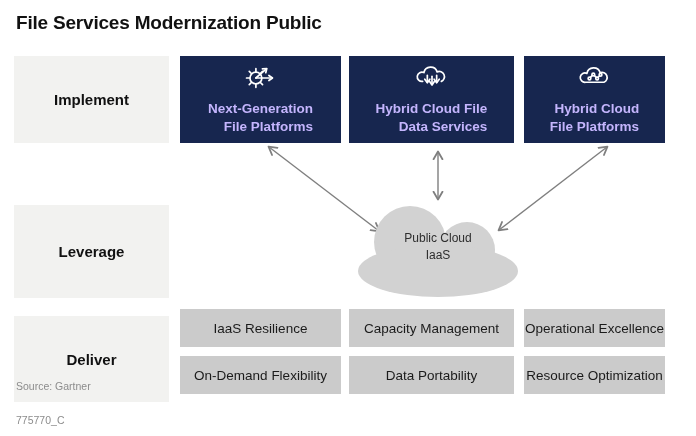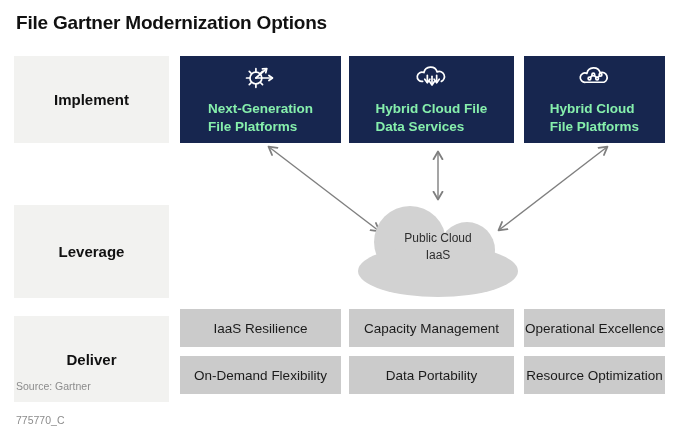--- a/index.html
+++ b/index.html
@@ -22,22 +22,22 @@
   #lbl-leverage{top:205px;height:93px;}
   #lbl-deliver{top:308px;height:86px;margin-top:8px;}
   .navybox{
     position:absolute;top:56px;height:87px;
     background:var(--c-navy,#17264f);
     display:flex;flex-direction:column;align-items:center;justify-content:center;
     gap:5px;box-sizing:border-box;padding:4px 6px 6px 6px;
   }
   .navybox svg{display:block;}
   .navylabel{
-    font-size:13.5px;font-weight:700;color:#86efac;line-height:1.35;
-    text-align:left;white-space:pre-line;
+    font-size:13.5px;font-weight:700;color:#c4b5fd;line-height:1.35;
+    text-align:right;white-space:pre-line;
   }
   .arrowlayer{position:absolute;left:0;top:0;pointer-events:none;}
   .cloudshape{position:absolute;left:355px;top:200px;pointer-events:none;}
   .cloudtext{
     position:absolute;left:355px;top:230px;width:166px;
     text-align:center;font-size:12px;color:#2e2e2e;line-height:1.45;
     white-space:pre-line;
   }
   .dbox{
     position:absolute;height:38px;
@@ -54,21 +54,21 @@
     color:var(--c-text-muted,#8c8c8c);
   }
   #footer-source{top:380px;} #footer-note{top:414px;}
   .icn{stroke:#fff;fill:none;stroke-width:2;stroke-linecap:round;stroke-linejoin:round;}
 </style>
 </head>
 <body>
 
 <div id="canvas">
 
-  <h1 class="title">File Gartner Modernization Options</h1>
+  <h1 class="title">File Services Modernization Public</h1>
 
   <div class="rowlabel" id="lbl-implement">Implement</div>
   <div class="rowlabel" id="lbl-leverage">Leverage</div>
   <div class="rowlabel" id="lbl-deliver">Deliver</div>
 
   <div class="navybox col1">
     <svg class="icn" width="34" height="34" viewBox="0 0 40 40">
       <circle cx="14" cy="20" r="7"></circle>
       <line x1="19.3" y1="14.7" x2="21.8" y2="12.2"></line>
       <line x1="14" y1="12.5" x2="14" y2="9"></line>

